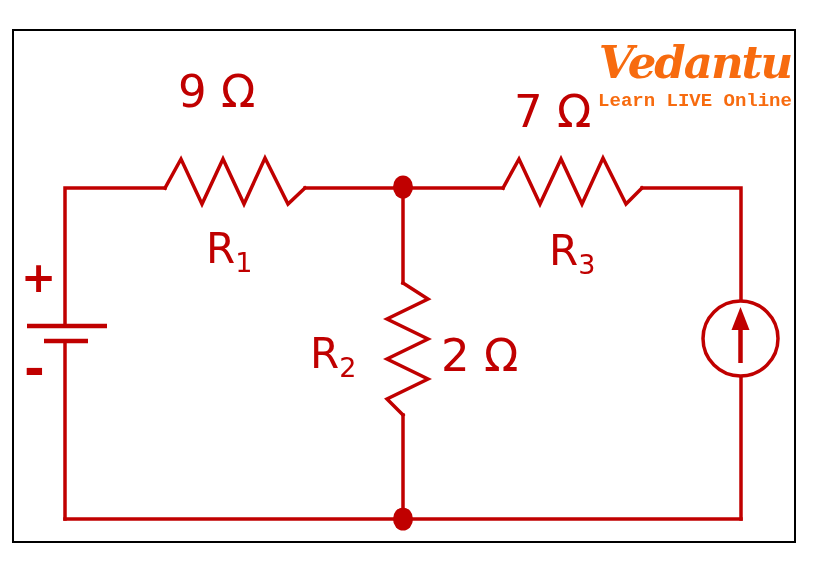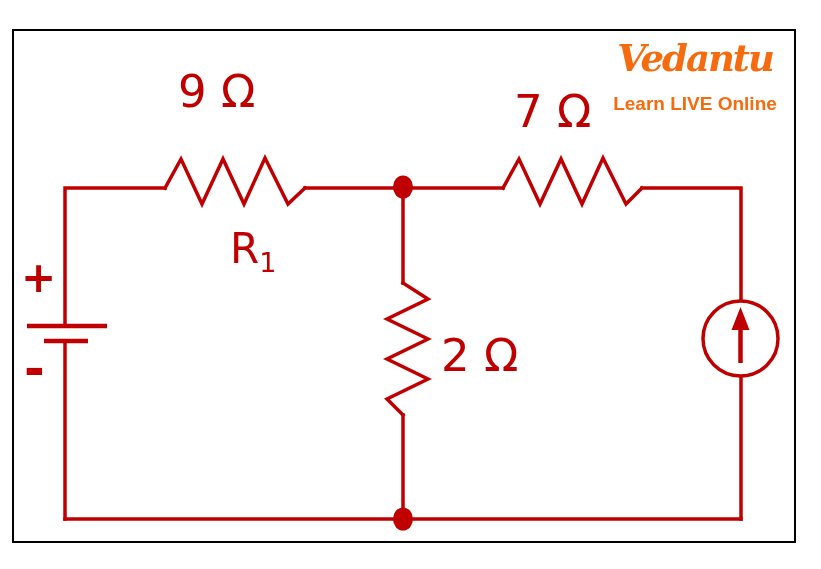--- a/index.html
+++ b/index.html
@@ -76,30 +76,30 @@
     left: 594px;
     top: 38px;
     width: 202px;
     text-align: center;
     color: var(--brand-orange, #F76B0F);
   }
   .brand {
     font-family: "DejaVu Serif", serif;
     font-style: italic;
     font-weight: bold;
-    font-size: 37px;
+    font-size: 45px;
     line-height: 1.1;
     letter-spacing: -2px;
   }
   .tagline {
-    font-family: Liberation Sans, sans-serif;
+    font-family: Liberation Mono, monospace;
     font-size: 19px;
     font-weight: bold;
     line-height: 1;
-    margin-top: 15px;
+    margin-top: 4px;
   }
 </style>
 </head>
 <body>
 
 <div class="stage">
 
   <div class="frame"></div>
 
   <svg class="circuit" width="821" height="569" viewBox="0 0 821 569">
@@ -134,21 +134,23 @@
     <polygon class="filled" points="740.5,307 731.5,330 749.5,330"></polygon>
 
     <ellipse class="filled" cx="403" cy="187" rx="10" ry="11.5"></ellipse>
     <ellipse class="filled" cx="403" cy="519" rx="10" ry="11.5"></ellipse>
   </svg>
 
   <div class="lbl val" style="left:178px; top:69px;">9 Ω</div>
   <div class="lbl val" style="left:514px; top:89px;">7 Ω</div>
   <div class="lbl val" style="left:441px; top:333px;">2 Ω</div>
 
-  <div class="lbl rname" style="left:206px; top:228px;margin-left:24px;"><span>R</span><sub>1</sub></div>
+  <div class="lbl rname" style="left:206px; top:228px;"><span>R</span><sub>1</sub></div>
+  <div class="lbl rname" style="left:549px; top:230px;"><span>R</span><sub>3</sub></div>
+  <div class="lbl rname" style="left:310px; top:333px;"><span>R</span><sub>2</sub></div>
 
   <div class="lbl sign sign-plus" style="left:21px; top:257px;">+</div>
   <div class="lbl sign sign-minus" style="left:24px; top:344px;">-</div>
 
   <div class="logo">
     <div class="brand">Vedantu</div>
     <div class="tagline">Learn LIVE Online</div>
   </div>
 
 </div>

